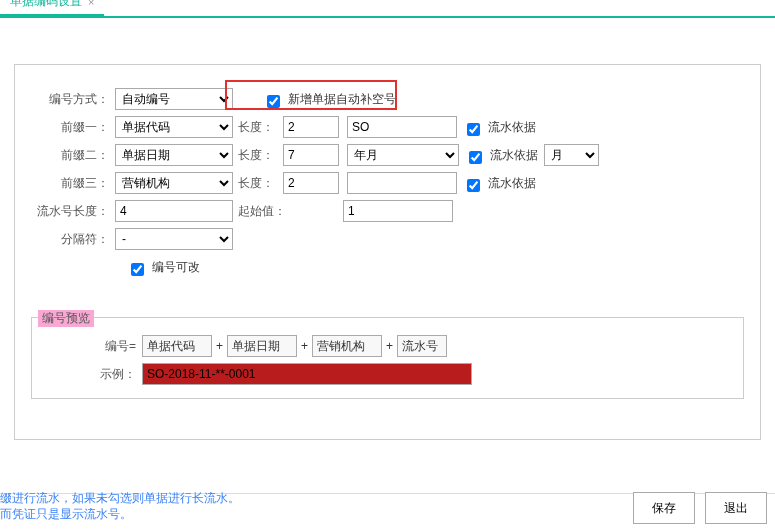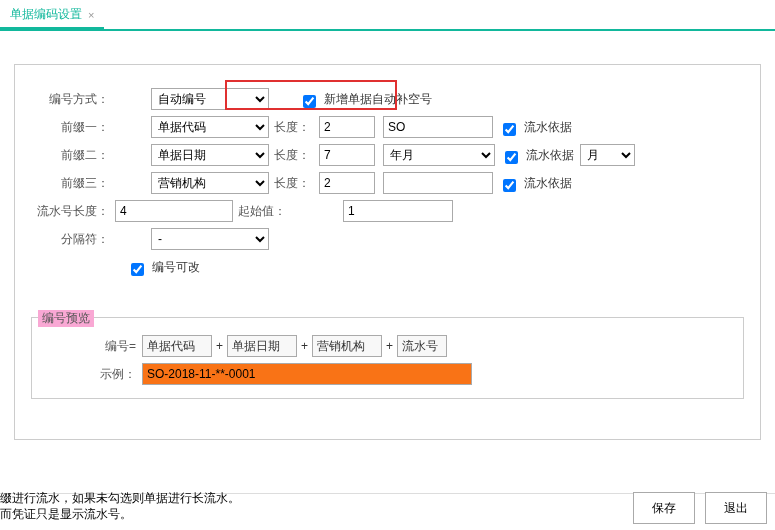--- a/index.html
+++ b/index.html
@@ -1,41 +1,41 @@
 <!DOCTYPE html>
 <html><head>
 <meta charset="utf-8">
 <style>
 * { box-sizing: border-box; margin: 0; padding: 0; }
 body { font-family: "Microsoft YaHei", Arial, sans-serif; font-size: 12px; color: #333; background: #fff; width: 775px; height: 530px; position: relative; overflow: hidden; }
-.tab-hdr { border-bottom: 2px solid #12b89c; height: 31px; display: flex; align-items: flex-end; }
+.tab-hdr { border-bottom: 2px solid #12b89c; height: 18px; display: flex; align-items: flex-end; }
 .tab { padding: 5px 10px 4px; color: #12b89c; border-bottom: 2px solid #12b89c; display: flex; align-items: center; gap: 6px; }
 .tab-close { color: #999; cursor: pointer; font-size: 11px; }
 .form-area { position: absolute; top: 64px; left: 14px; right: 14px; border: 1px solid #ccc; padding: 20px 10px 40px; }
 .row { display: flex; align-items: center; height: 28px; }
 .lbl { width: 90px; text-align: right; padding-right: 6px; color: #555; }
 select { height: 22px; border: 1px solid #aaa; background: #fff; font-size: 12px; padding: 0 2px; }
-.sel-wide { width: 118px; margin-left: 36px; }
+.sel-wide { width: 118px; }
 .sel-short { width: 55px; }
 input[type=text] { height: 22px; border: 1px solid #aaa; padding: 0 4px; font-size: 12px; }
 .inp-len { width: 56px; }
 .inp-val { width: 110px; }
 .inp-start { width: 110px; }
 .seg-lbl { width: 50px; text-align: center; padding-right: 4px; color: #555; }
 .chk-wrap { display: flex; align-items: flex-end; gap: 8px; margin-left: 10px; }
 input[type=checkbox] { width: 13px; height: 13px; }
 .highlight-box { position: absolute; border: 2px solid #e03030; top: 80px; left: 225px; width: 172px; height: 30px; pointer-events: none; }
 .fieldset-preview { margin: 36px 6px 0; border: 1px solid #ccc; padding: 14px 10px 10px; position: relative; }
 .fieldset-preview .legend { position: absolute; top: -8px; left: 6px; background: #f9a8d4; padding: 0 4px; color: #555; }
 .pv-row { display: flex; align-items: center; height: 28px; }
 .pv-lbl { width: 100px; text-align: right; padding-right: 6px; color: #555; }
 .pv-box { height: 22px; border: 1px solid #aaa; background: #f8f8f8; display: inline-flex; align-items: center; padding: 0 4px; min-width: 70px; }
-.pv-example { width: 330px; background: #f97316; }
+.pv-example { width: 330px; background: #b91c1c; }
 .plus { padding: 0 4px; }
-.footer-note { position: absolute; bottom: 8px; left: 0; color: #000000; font-size: 12px; line-height: 16px; }
+.footer-note { position: absolute; bottom: 8px; left: 0; color: #3b82f6; font-size: 12px; line-height: 16px; }
 .footer-btns { position: absolute; bottom: 6px; right: 8px; display: flex; gap: 10px; }
 .btn { height: 32px; min-width: 62px; border: 1px solid #aaa; background: #fff; cursor: pointer; font-size: 12px; padding: 0 14px; }
 .footer-sep { position: absolute; left: 0; right: 0; bottom: 36px; border-top: 1px solid #ddd; }
 </style>
 </head>
 <body>
 
 <div class="tab-hdr">
   <div class="tab">
     <span>单据编码设置</span>

